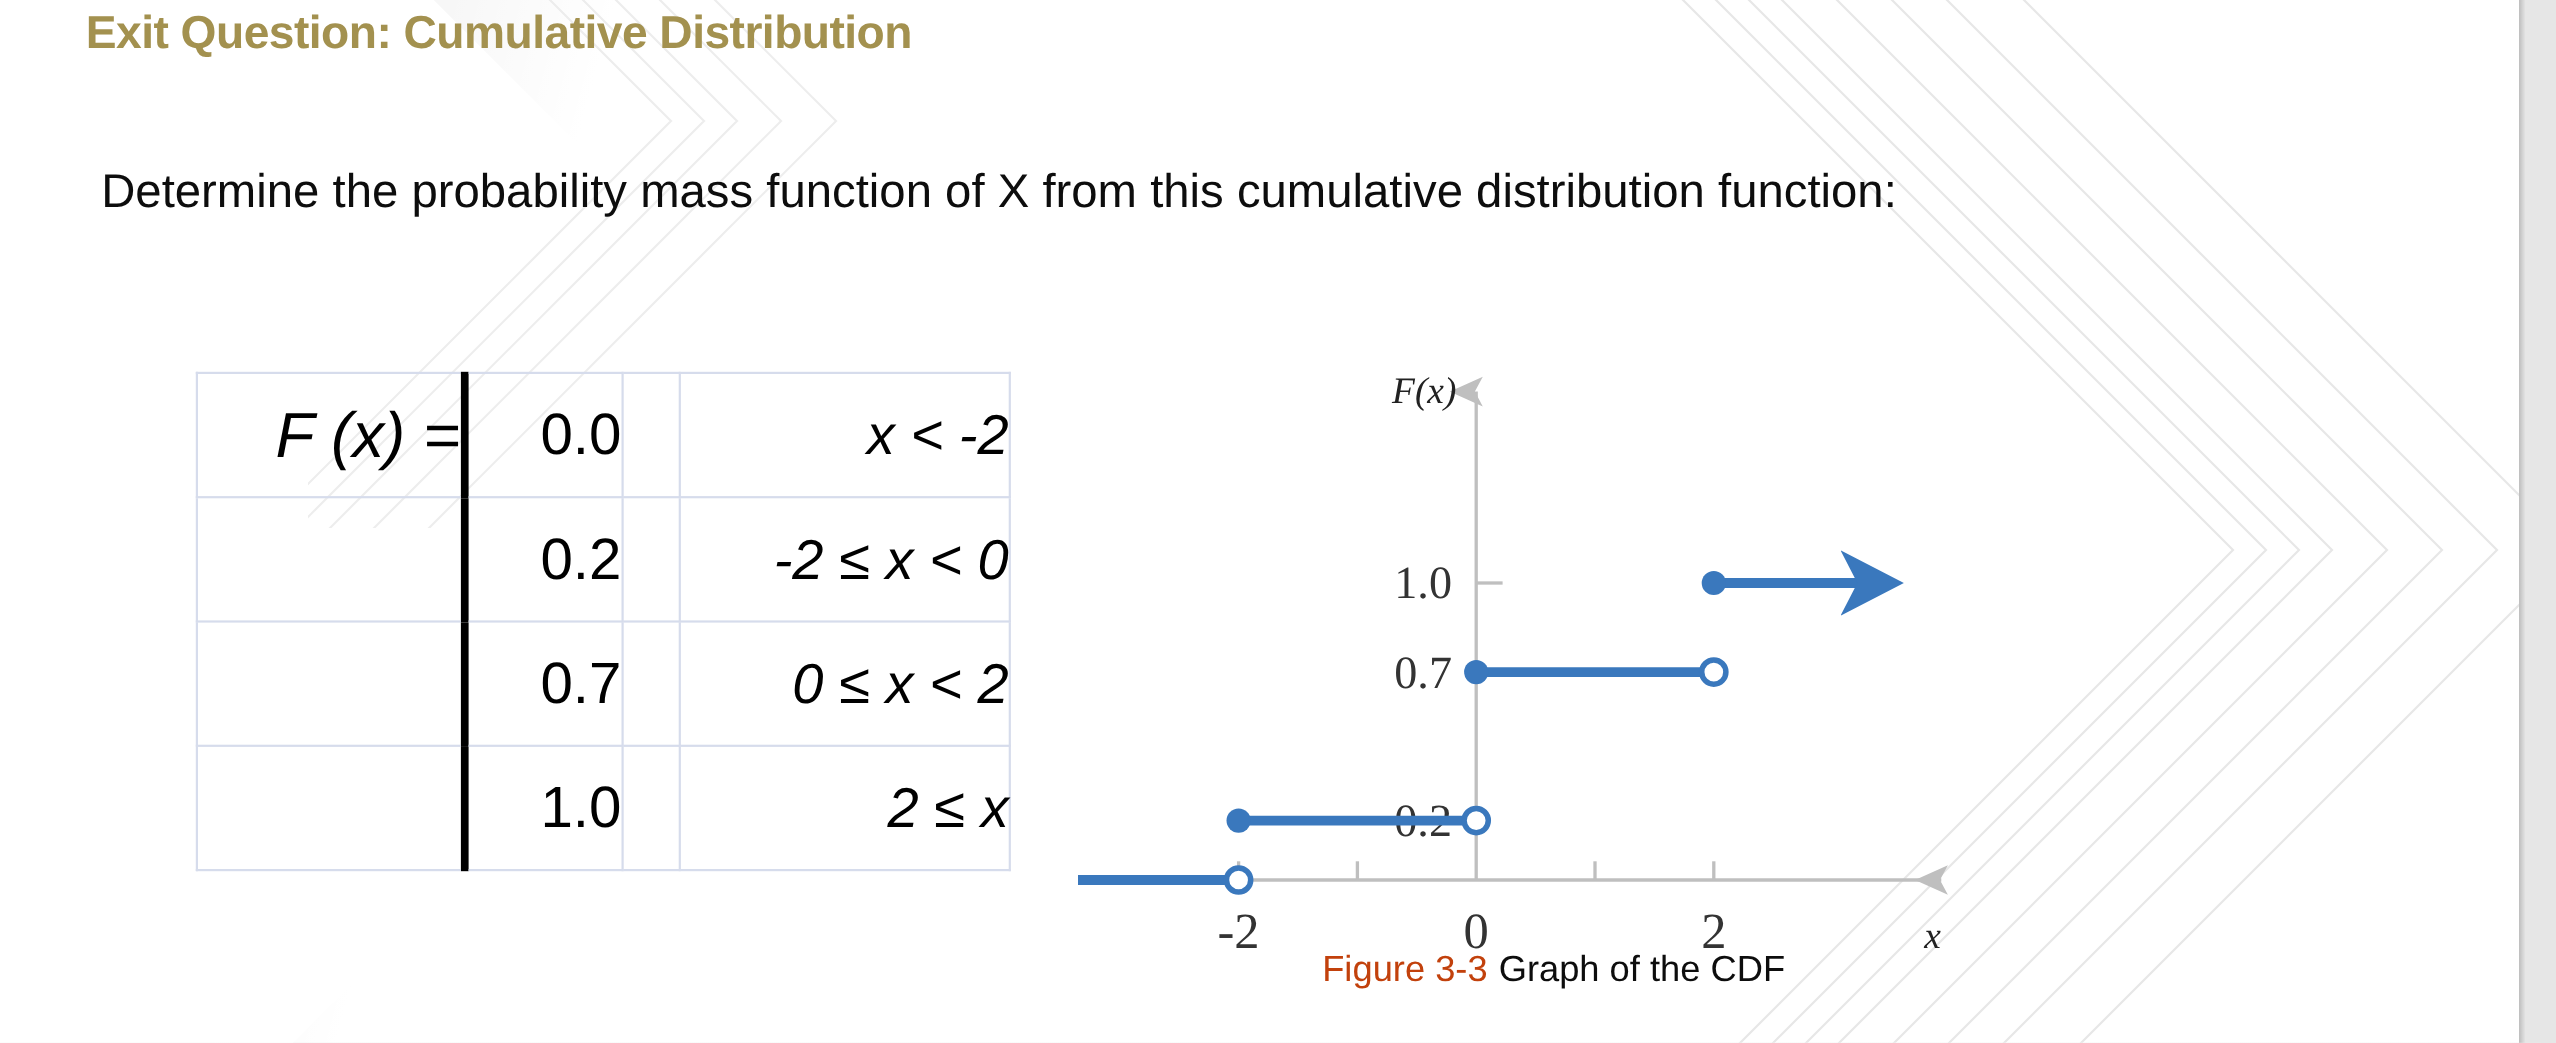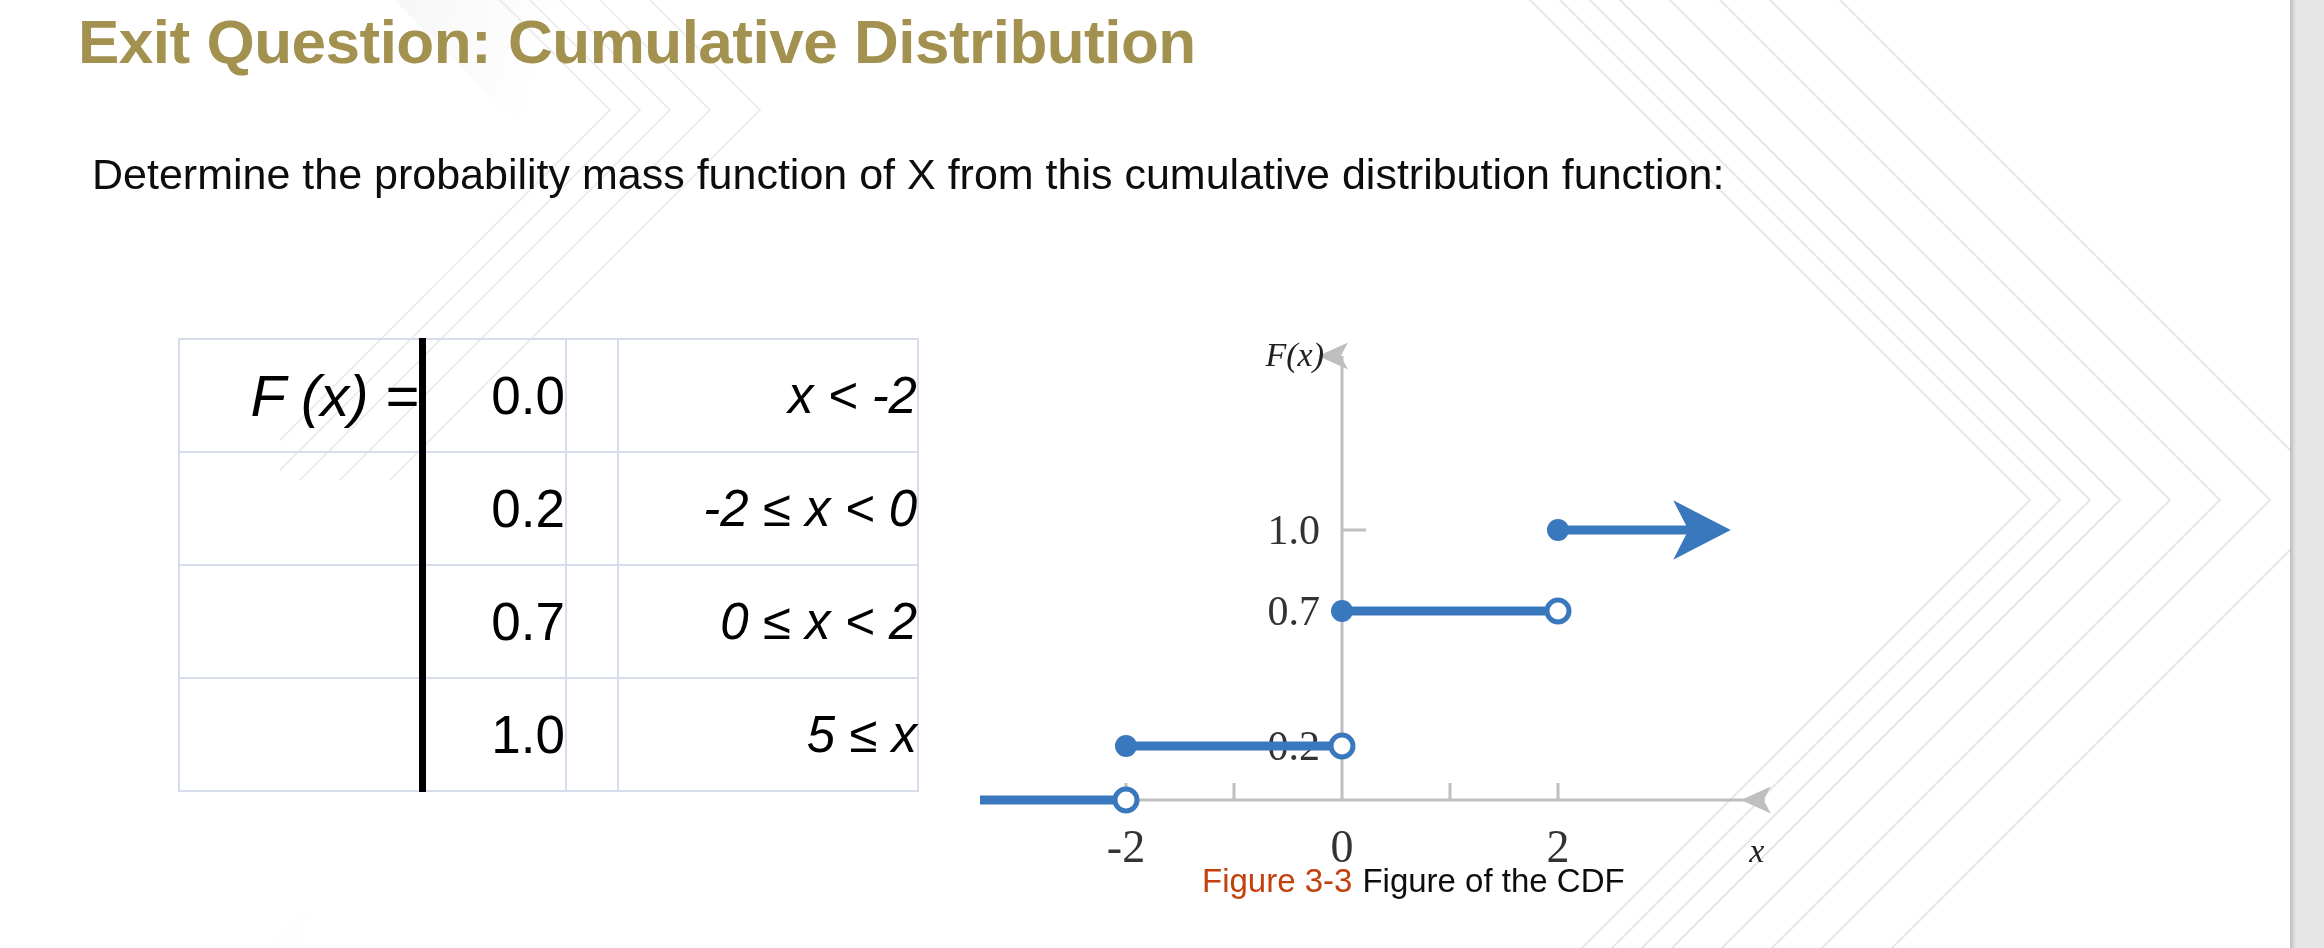--- a/index.html
+++ b/index.html
@@ -65,21 +65,21 @@
     width: 520px; height: 820px;
     z-index: 0;
     opacity: 0.9;
   }
 
   
   .title {
     position: absolute;
     left: 78px; top: 6px;
     z-index: 5;
-    font-size: 62px;
+    font-size: 42px;
     font-weight: bold;
     letter-spacing: -0.5px;
     color: #a3914f;
     white-space: nowrap;
     font-family: "Liberation Sans", sans-serif;
   }
 
   
   .prompt {
     position: absolute;
@@ -212,21 +212,21 @@
       <tr>
         <td class="cell-label"></td>
         <td class="cell-value">0.7</td>
         <td class="cell-spacer"></td>
         <td class="cell-cond">0 ≤ x &lt; 2</td>
       </tr>
       <tr>
         <td class="cell-label"></td>
         <td class="cell-value">1.0</td>
         <td class="cell-spacer"></td>
-        <td class="cell-cond">5 ≤ x</td>
+        <td class="cell-cond">2 ≤ x</td>
       </tr>
     </tbody>
   </table>
 
   <div class="chart-wrap">
     <svg id="cdf-svg" width="1010" height="610" viewBox="0 0 1010 610">
       <defs>
         <marker id="axis-arrow-up" markerWidth="10" markerHeight="10" refX="5" refY="8" orient="auto">
           <path d="M5,0 L9.5,10 L5,7.6 L0.5,10 Z" fill="#bfbfbf"></path>
         </marker>
@@ -279,19 +279,19 @@
           <circle cx="578" cy="293" r="11" fill="#ffffff" stroke="#3a78bd" stroke-width="5"></circle>
           <circle cx="578" cy="212" r="11" fill="#3a78bd"></circle>
         </g>
 
       <text id="ylabel-title" font-family="'Liberation Serif', serif" font-style="italic" font-size="34" fill="#222" text-anchor="end" x="344" y="48">F(x)</text>
       <text id="xlabel-title" font-family="'Liberation Serif', serif" font-style="italic" font-size="34" fill="#222" text-anchor="middle" x="776.8" y="544">x</text>
     </svg>
   </div>
 
   <div class="fig-caption">
-    <span class="fig-num">Figure 3-3</span><span class="fig-txt">Figure of the CDF</span>
+    <span class="fig-num">Figure 3-3</span><span class="fig-txt">Graph of the CDF</span>
   </div>
 
 </div>
 
 <div class="slide-edge-shadow"></div>
 <div class="right-gutter"></div>
 
 </body></html>

